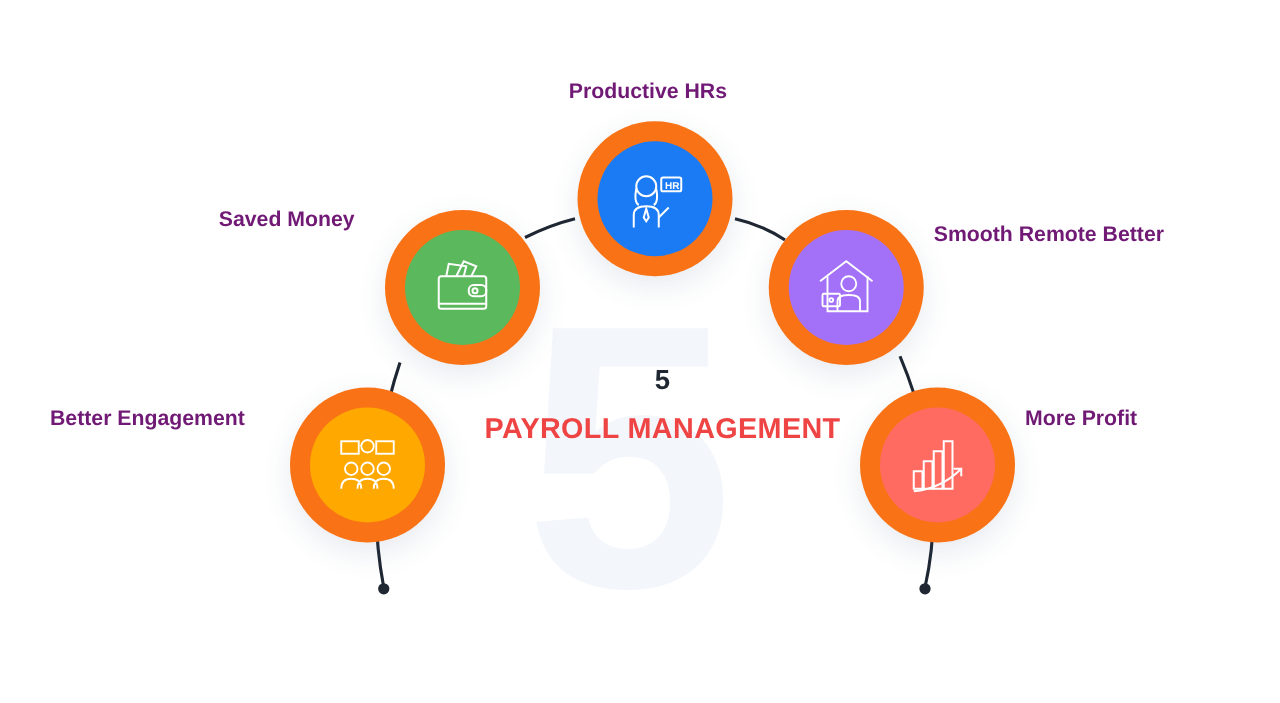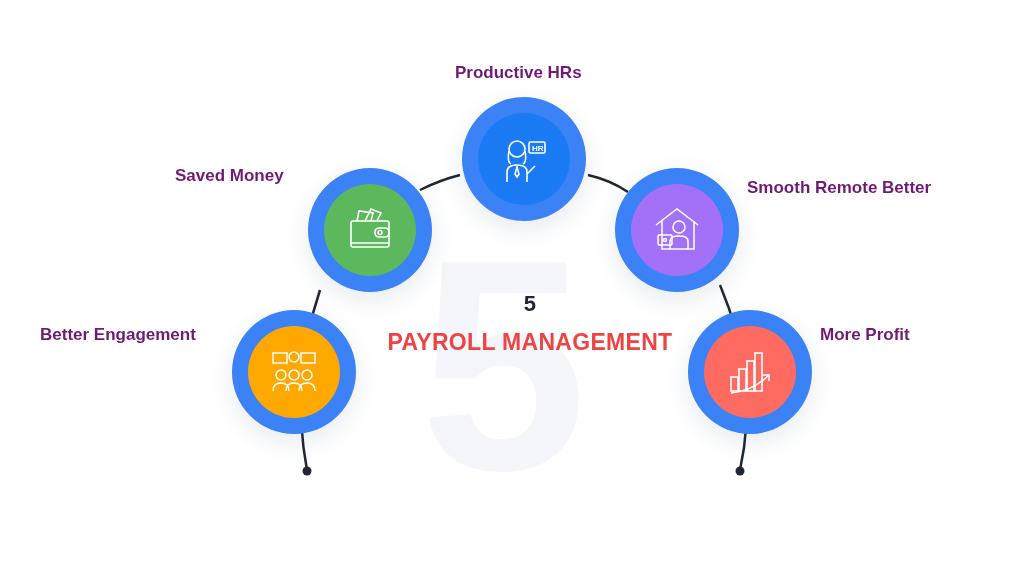--- a/index.html
+++ b/index.html
@@ -1,21 +1,21 @@
 <!DOCTYPE html>
 <html><head>
 <meta charset="utf-8">
 <style>
   html, body { margin:0; padding:0; }
   body { width:1024px; height:562px; background:#ffffff; position:relative; overflow:hidden;
          font-family:"Liberation Sans", "DejaVu Sans", sans-serif; color:#1f2733; }
   .bg5 { position:absolute; left:420px; top:215px; font-size:300px; font-weight:700; color:#f3f6fb;
          line-height:1; font-family:"Liberation Sans", sans-serif; }
   svg.arcs { position:absolute; left:0; top:0; }
-  .node { position:absolute; width:124px; height:124px; border-radius:50%; background:#3b82f6;
+  .node { position:absolute; width:124px; height:124px; border-radius:50%; background:#f97316;
           box-shadow:0 8px 24px rgba(60,80,120,0.12); }
   .node .inner { position:absolute; left:16px; top:16px; width:92px; height:92px; border-radius:50%;
                  display:flex; align-items:center; justify-content:center; }
   .label { position:absolute; font-size:17px; font-weight:700; color:#701a75; white-space:nowrap; }
   .center { position:absolute; left:360px; top:288px; width:340px; text-align:center; }
   .center div { font-weight:700; font-size:22px; line-height:32px; letter-spacing:0.3px; }
   .center .accent { color:#ef4444; font-size:23px; }
 </style>
 </head>
 <body>

